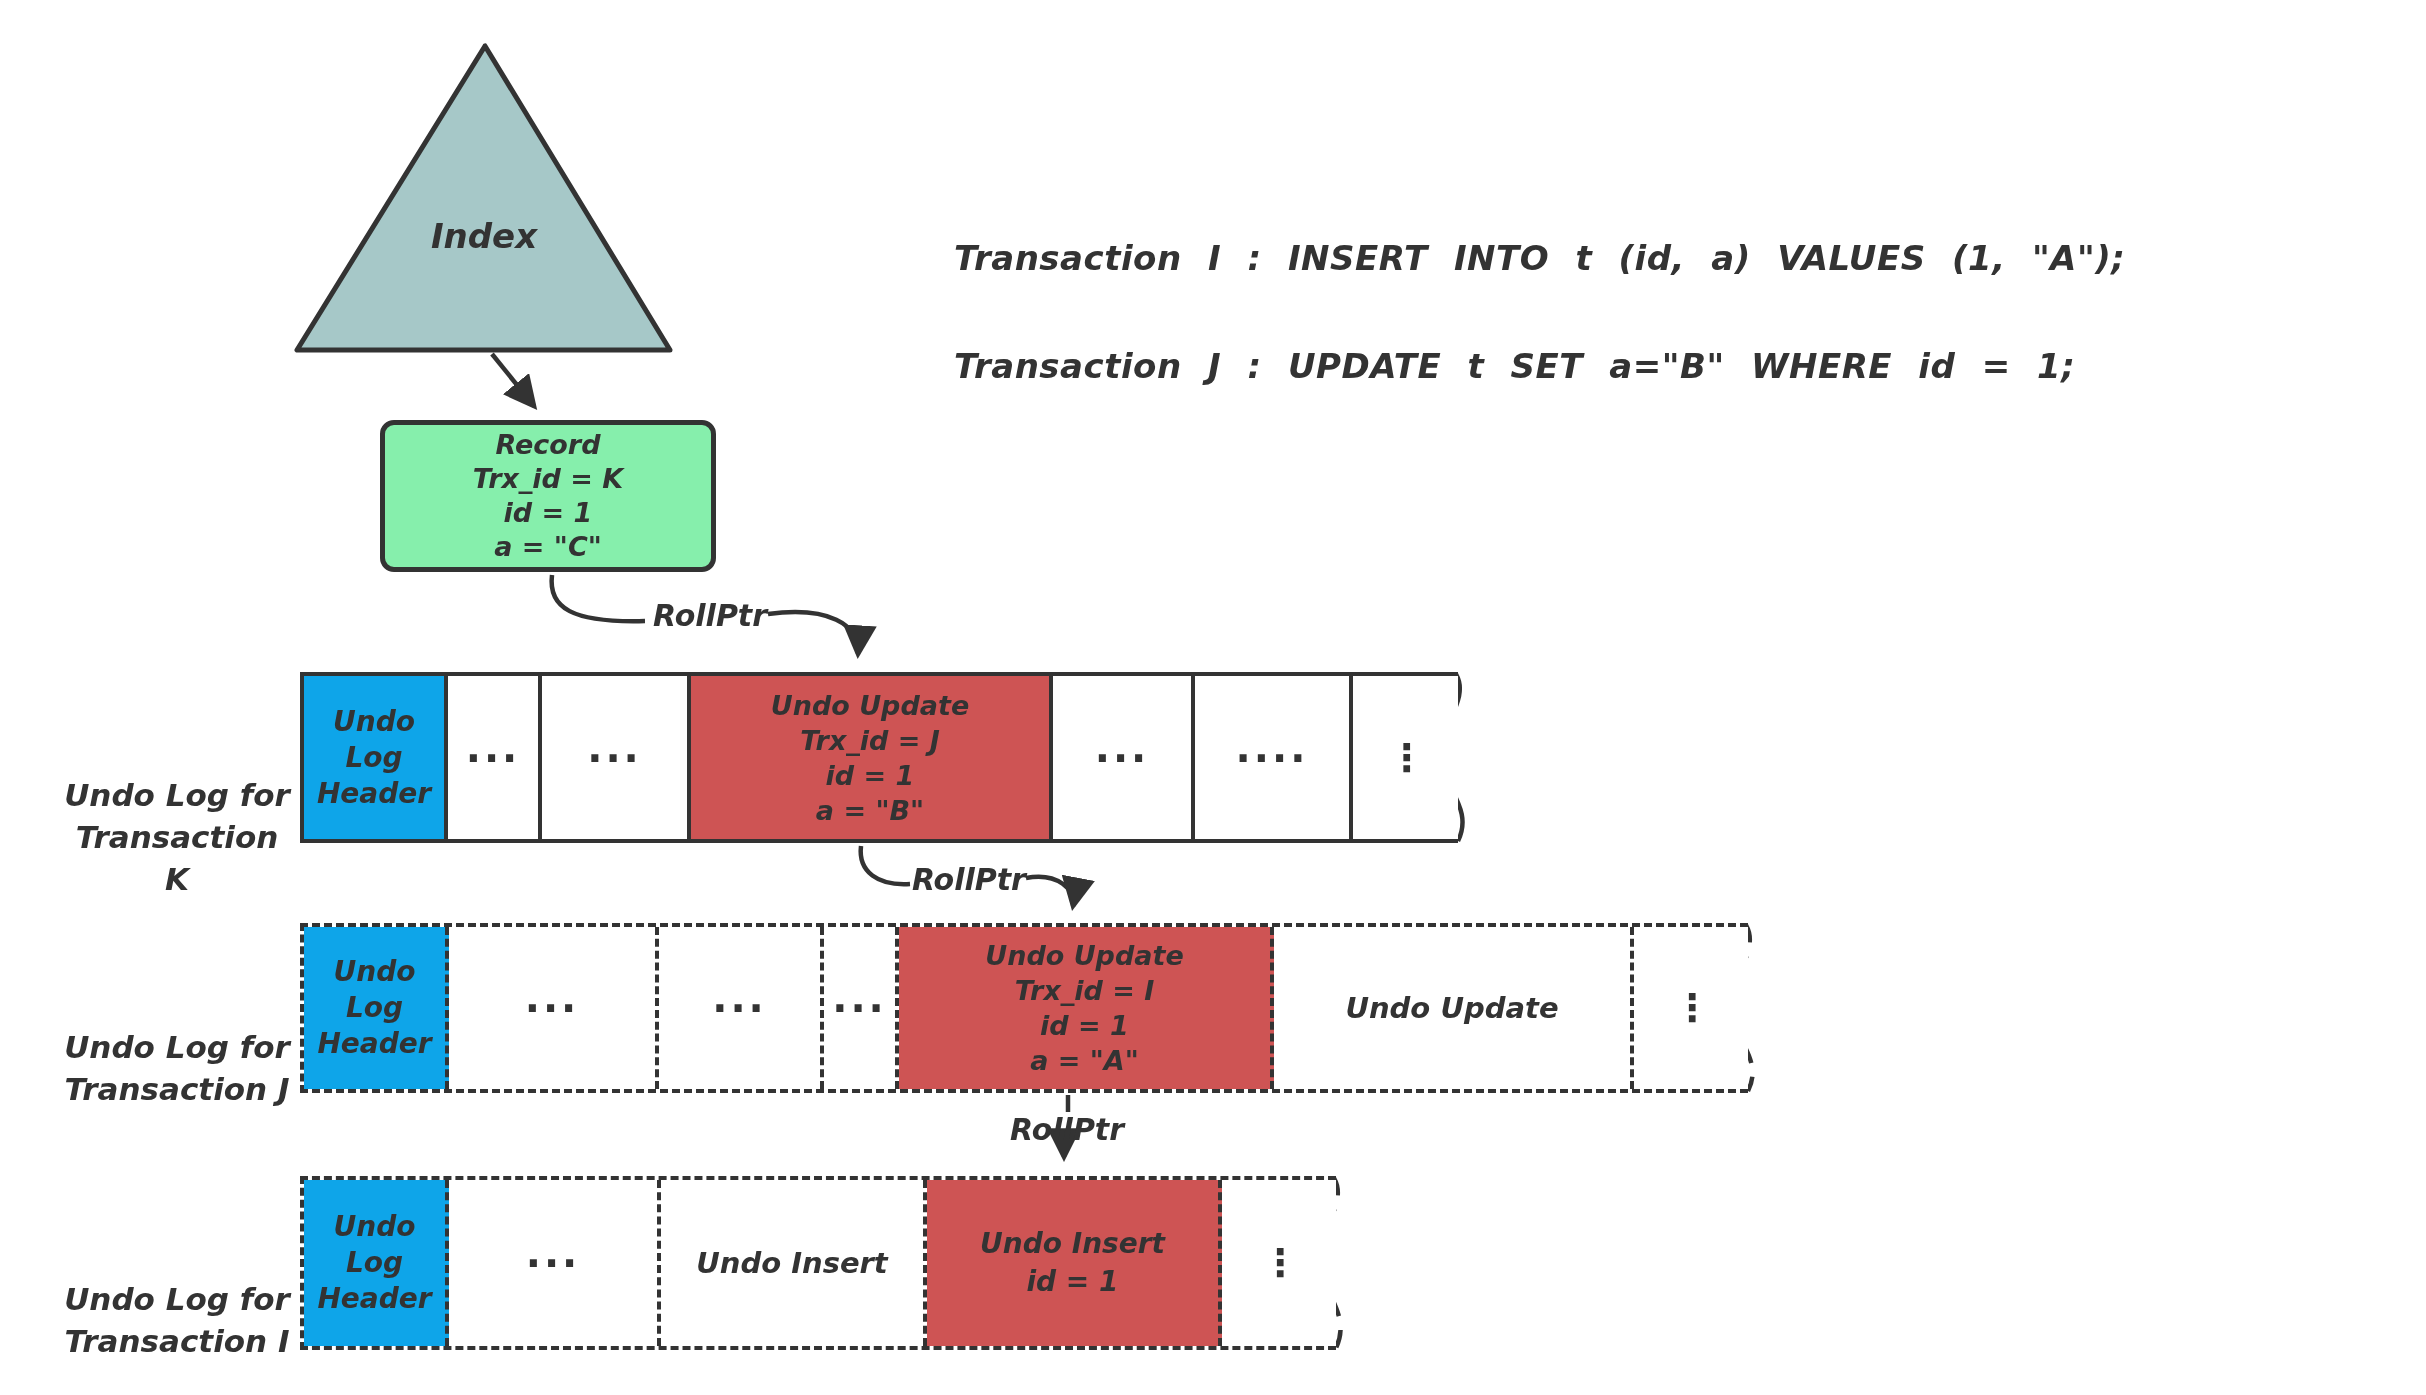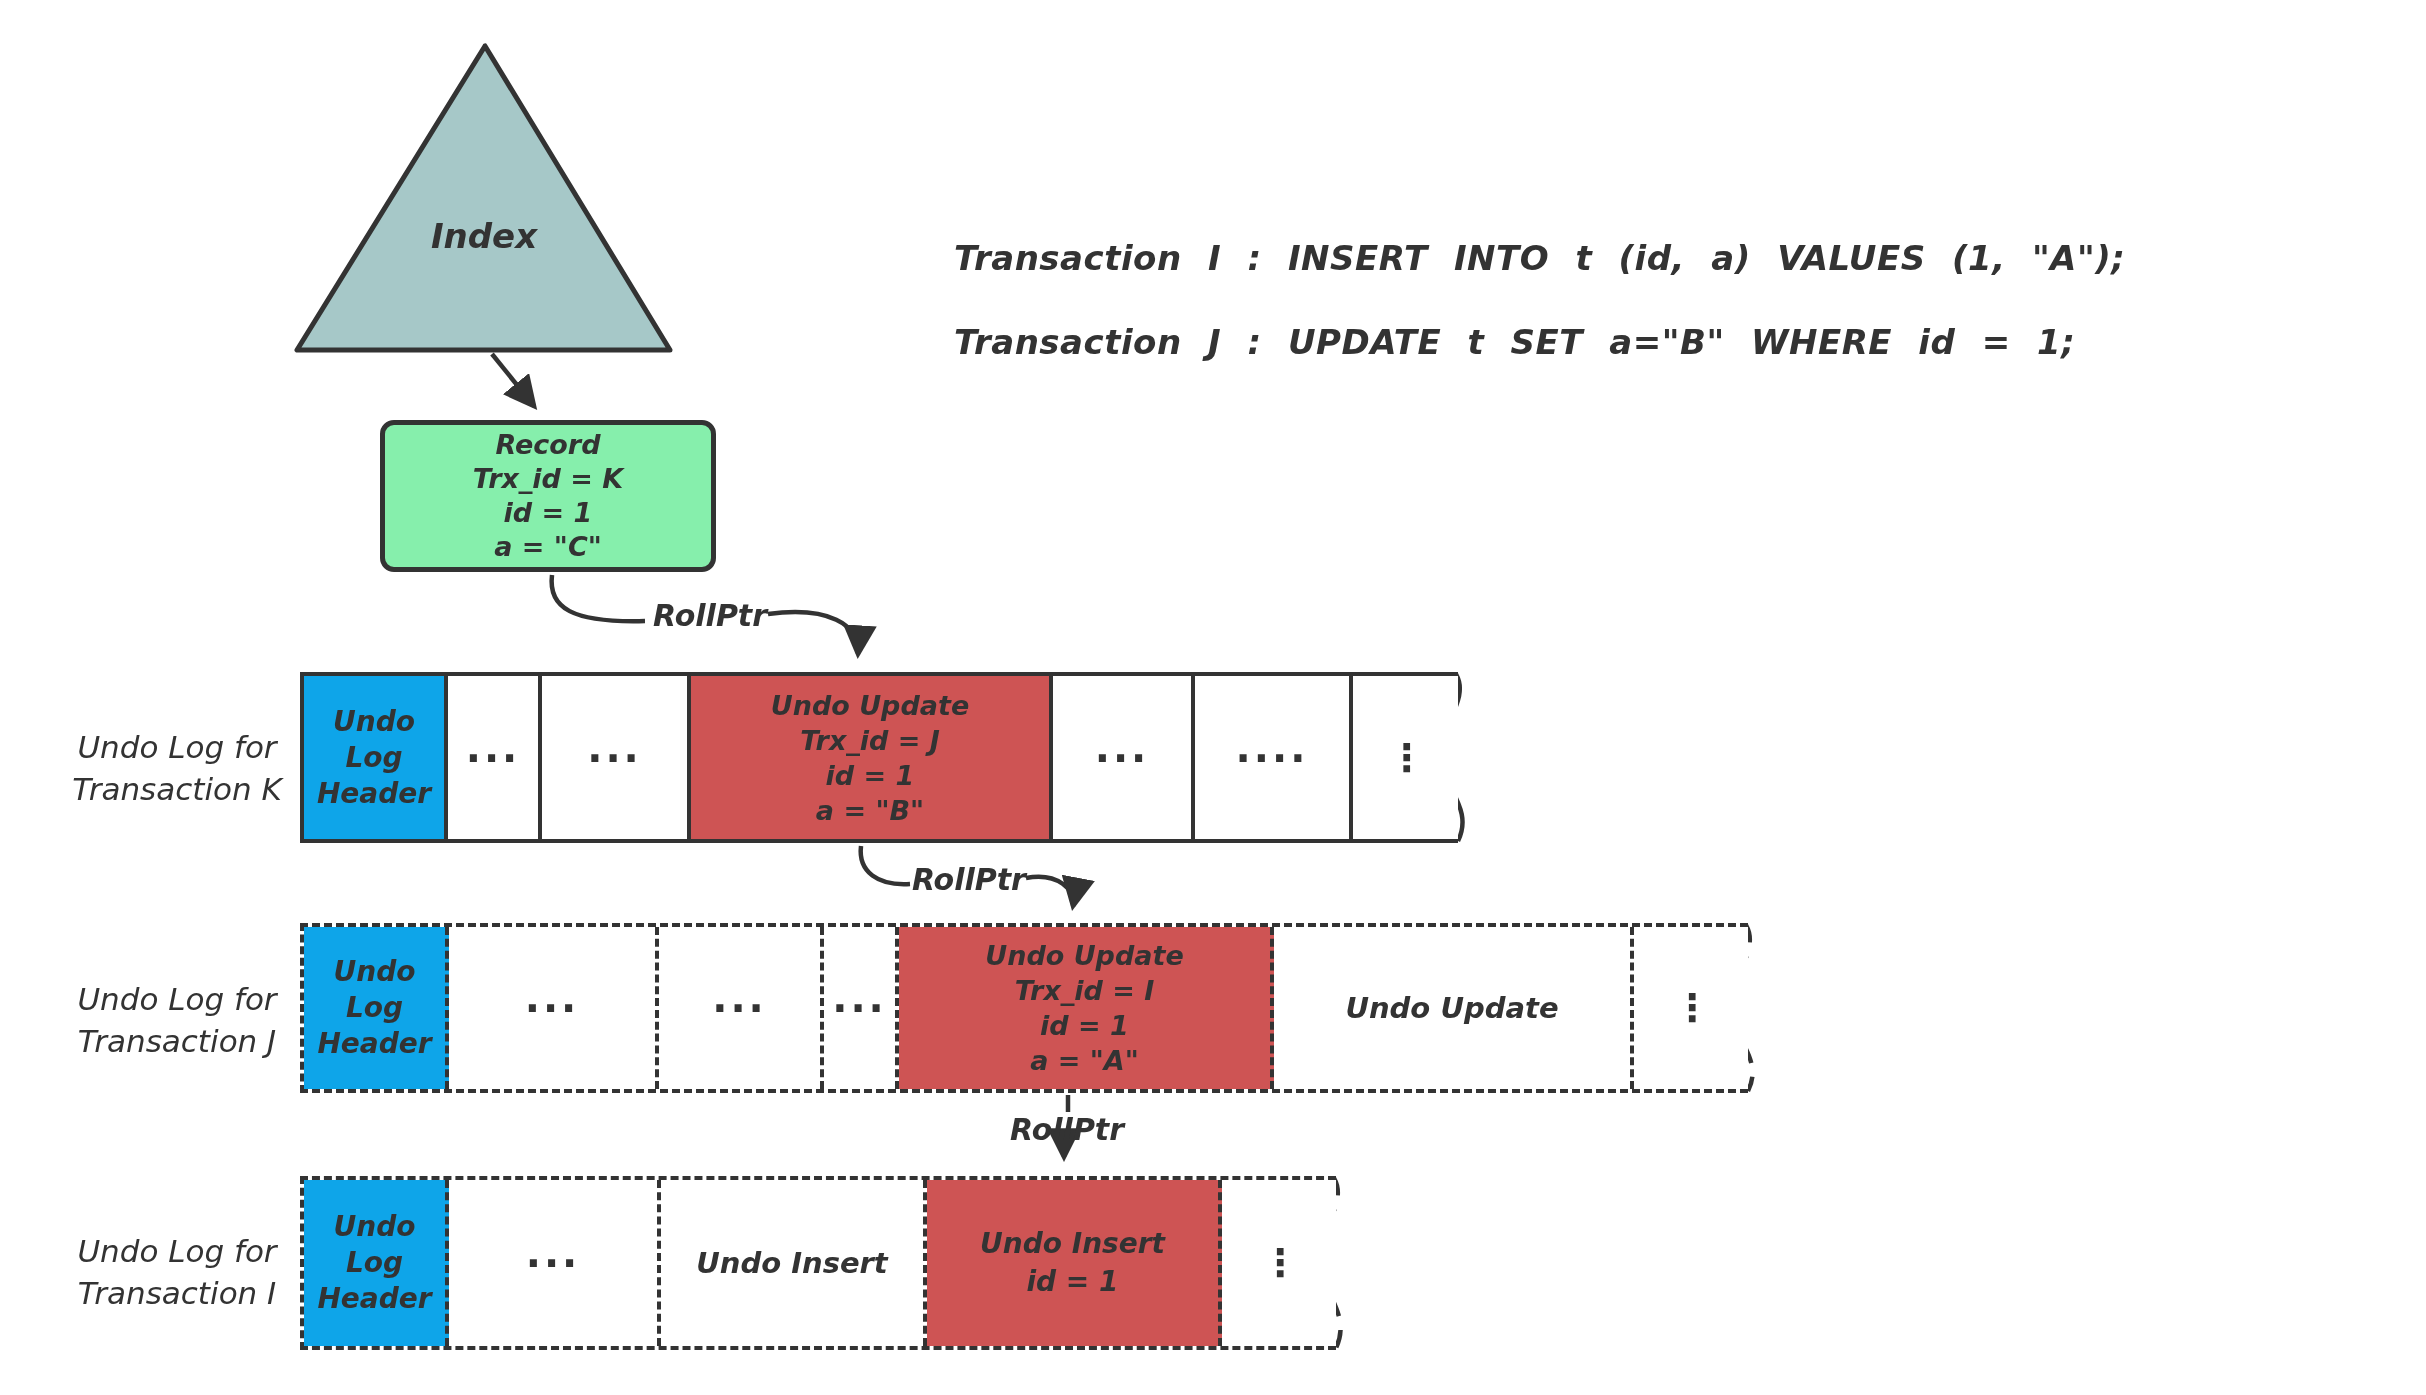--- a/index.html
+++ b/index.html
@@ -14,21 +14,21 @@
     position:absolute;left:380px;top:420px;width:336px;height:152px;
     background:#86efac;border:5px solid #333;border-radius:14px;
     display:flex;flex-direction:column;justify-content:center;align-items:center;
     box-sizing:border-box;
   }
   .record-box .line{font-style:italic;font-weight:700;font-size:27px;line-height:34px;}
   .tx-line{position:absolute;left:925px;width:1420px;font-style:italic;font-weight:700;
     font-size:34px;word-spacing:14px;letter-spacing:0.5px;white-space:nowrap;margin-left:29px;}
   .rollptr{position:absolute;font-style:italic;font-weight:700;font-size:30px;text-align:right;}
   .strip-label{position:absolute;left:62px;width:230px;text-align:center;
-    font-style:italic;font-weight:400;font-size:31px;line-height:42px;}
+    font-style:italic;font-weight:700;font-size:31px;line-height:42px;margin-top:48px;}
   .strip{position:absolute;display:flex;box-sizing:border-box;background:#fff;}
   .strip.solid{border:4px solid #333;border-right:none;}
   .strip.dashed{border:4px dashed #333;border-right:none;}
   .cell{box-sizing:border-box;display:flex;flex-direction:column;justify-content:center;
     align-items:center;text-align:center;flex-shrink:0;}
   .strip.solid .cell{border-right:4px solid #333;}
   .strip.dashed .cell{border-right:4px dashed #333;}
   .cell.torn{border-right:none !important;}
   .cell.header{background:#0ea5e9;}
   .cell.header .line{font-style:italic;font-weight:700;font-size:28px;line-height:36px;}
@@ -72,21 +72,21 @@
   <div class="lbl index-label">Index</div>
 
   <div class="record-box">
     <div class="line">Record</div>
     <div class="line">Trx_id = K</div>
     <div class="line">id = 1</div>
     <div class="line">a = "C"</div>
   </div>
 
   <div class="tx-line" style="top:238px">Transaction I : INSERT INTO t (id, a) VALUES (1, "A");</div>
-  <div class="tx-line" style="top:322px">Transaction J : UPDATE t SET a="B" WHERE id = 1;</div>
+  <div class="tx-line" style="top:346px">Transaction J : UPDATE t SET a="B" WHERE id = 1;</div>
 
   <div class="rollptr" style="left:645px;top:598px;width:122px">RollPtr</div>
   <div class="rollptr" style="left:912px;top:862px;width:112px">RollPtr</div>
   <div class="rollptr" style="left:1006px;top:1112px;width:118px">RollPtr</div>
 
   <div class="strip-label" style="top:726px">
     <div>Undo Log for</div>
     <div>Transaction K</div>
   </div>
   <div class="strip-label" style="top:978px">

